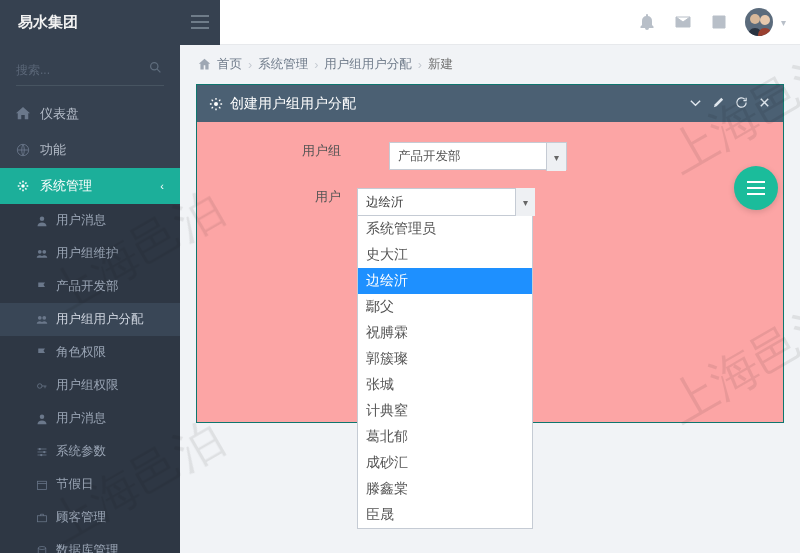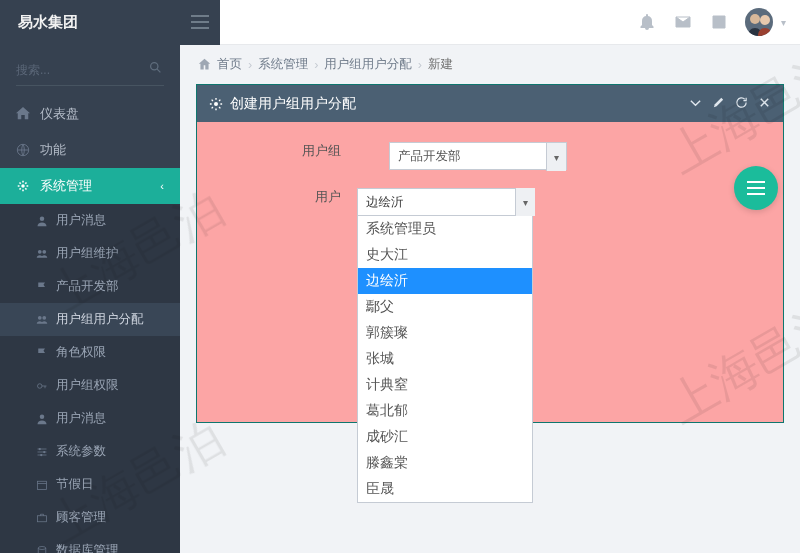--- a/index.html
+++ b/index.html
@@ -290,20 +290,21 @@
       <div class="form-row">
         <div class="form-label">用户</div>
         <div class="form-control-wrap">
           <input class="user-input" value="边绘沂" style="">
           <span class="select-btn" style="top:0">▾</span>
           <div class="dropdown" id="dd">
               <div class="dd-item">系统管理员</div>
               <div class="dd-item">史大江</div>
               <div class="dd-item highlight">边绘沂</div>
               <div class="dd-item">鄢父</div>
+              <div class="dd-item">祝膊霖</div>
               <div class="dd-item">郭簇璨</div>
               <div class="dd-item">张城</div>
               <div class="dd-item">计典窒</div>
               <div class="dd-item">葛北郁</div>
               <div class="dd-item">成砂汇</div>
               <div class="dd-item">滕鑫棠</div>
               <div class="dd-item">臣晟</div>
             </div>
         </div>
       </div>

